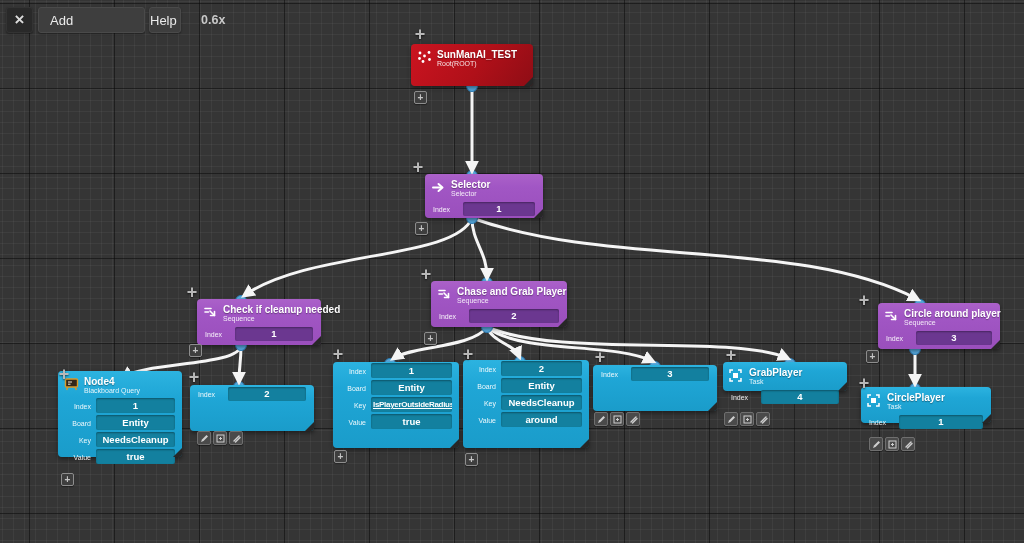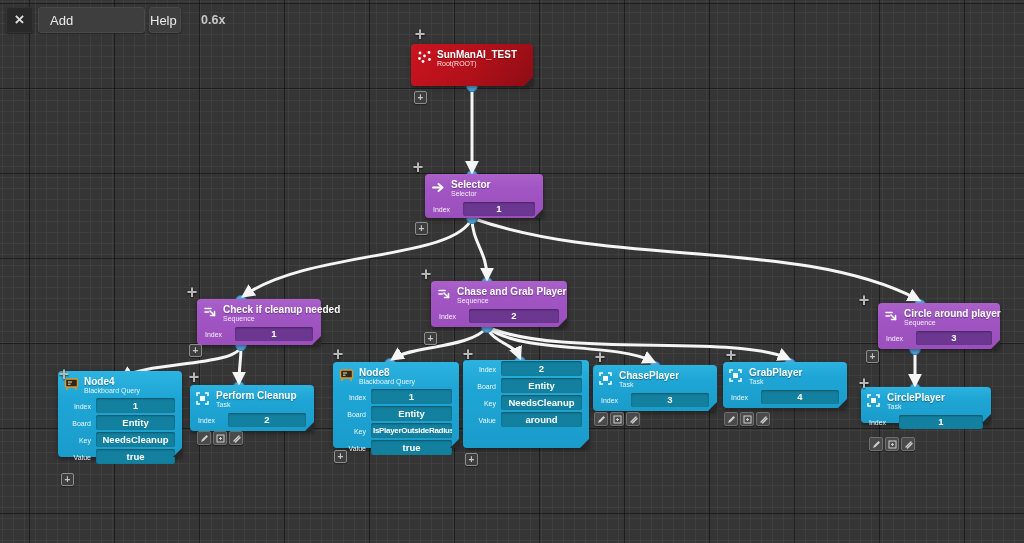--- a/index.html
+++ b/index.html
@@ -42,21 +42,21 @@
   .nicon { width:15px; height:14px; margin-right:5px; margin-top:1px; flex:none; }
   .ntitle { font-size:10px; font-weight:bold; line-height:11px; white-space:nowrap;
             text-shadow:0 1px 1px rgba(0,0,0,.35); }
   .nsub   { font-size:7px; line-height:8px; color:rgba(255,255,255,.88); white-space:nowrap; }
   .frow { display:flex; align-items:center; padding:1px 8px 0 8px; margin-top:1px; }
   .flabel { font-size:7px; color:rgba(255,255,255,.92); width:30px; flex:none; }
   .bq .flabel { text-align:right; padding-right:5px; width:34px; }
   .fval { flex:1; text-align:center; font-size:9.5px; font-weight:bold; line-height:12px;
           border-radius:2px; padding:1px 2px; box-shadow:inset 0 1px 2px rgba(0,0,0,.35);
           white-space:nowrap; overflow:hidden; }
-  .fval.tight { font-size:8px; letter-spacing:-0.3px; }
+  .fval.tight { font-size:8px; letter-spacing:-0.3px;text-decoration:underline; }
   .purple .fval { background:#6b3790; }
   .cyan   .fval { background:#13809f; }
   .bq .frow { padding:1px 7px 0 4px; margin-top:0; }
   .bq .fval { line-height:13px; margin-bottom:1px; }
   .fold { position:absolute; right:0; bottom:0; width:0; height:0;
           border-style:solid; border-width:0 0 9px 9px;
           border-color:transparent transparent #272727 transparent;
           border-bottom-right-radius:3px; }
 
   
@@ -265,53 +265,28 @@
       <span class="fval">NeedsCleanup</span>
     </div>
   <div class="frow">
       <span class="flabel">Value</span>
       <span class="fval">true</span>
     </div>
   <span class="fold"></span>
 </div>
 
 <div class="node cyan" style="left:190px;top:385px;width:124px;height:46px">
-  <div class="nhead">
-    <span class="nicon">
-      <svg width="13" height="13" viewBox="0 0 13 13" stroke="#fff" stroke-width="1.5" fill="none">
-        <path d="M1,4 V1 H4 M9,1 H12 V4 M12,9 V12 H9 M4,12 H1 V9"></path>
-          <rect x="4" y="4" width="5" height="5" fill="#fff" stroke="none"></rect>
-      </svg>
-    </span>
-    <div>
-      <div class="ntitle">Perform Cleanup</div>
-      <div class="nsub">Task</div>
-    </div>
-  </div>
   <div class="frow">
     <span class="flabel">Index</span>
     <span class="fval">2</span>
   </div>
   <span class="fold"></span>
 </div>
 
 <div class="node cyan bq" style="left:333px;top:362px;width:126px;height:86px">
-  <div class="nhead">
-    <span class="nicon">
-      <svg width="15" height="13" viewBox="0 0 15 13">
-        <rect x="1.5" y="1" width="12" height="8" rx="1" fill="#33271a" stroke="#d99a2b" stroke-width="1.4"></rect>
-        <path d="M4,4 H8 M4,6.2 H6.5" stroke="#f0e6d2" stroke-width="1"></path>
-        <path d="M4,9 L2.5,12 M11,9 L12.5,12" stroke="#d99a2b" stroke-width="1.4"></path>
-      </svg>
-    </span>
-    <div>
-      <div class="ntitle">Node8</div>
-      <div class="nsub">Blackboard Query</div>
-    </div>
-  </div>
   <div class="frow">
       <span class="flabel">Index</span>
       <span class="fval">1</span>
     </div>
   <div class="frow">
       <span class="flabel">Board</span>
       <span class="fval">Entity</span>
     </div>
   <div class="frow">
       <span class="flabel">Key</span>
@@ -338,40 +313,28 @@
       <span class="fval">NeedsCleanup</span>
     </div>
   <div class="frow">
       <span class="flabel">Value</span>
       <span class="fval">around</span>
     </div>
   <span class="fold"></span>
 </div>
 
 <div class="node cyan" style="left:593px;top:365px;width:124px;height:46px">
-  <div class="nhead">
-    <span class="nicon">
-      <svg width="13" height="13" viewBox="0 0 13 13" stroke="#fff" stroke-width="1.5" fill="none">
-        <path d="M1,4 V1 H4 M9,1 H12 V4 M12,9 V12 H9 M4,12 H1 V9"></path>
-          <rect x="4" y="4" width="5" height="5" fill="#fff" stroke="none"></rect>
-      </svg>
-    </span>
-    <div>
-      <div class="ntitle">ChasePlayer</div>
-      <div class="nsub">Task</div>
-    </div>
-  </div>
   <div class="frow">
     <span class="flabel">Index</span>
     <span class="fval">3</span>
   </div>
   <span class="fold"></span>
 </div>
 
-<div class="node cyan" style="left:723px;top:362px;width:124px;height:46px">
+<div class="node cyan" style="left:723px;top:362px;width:124px;height:29px">
   <div class="nhead">
     <span class="nicon">
       <svg width="13" height="13" viewBox="0 0 13 13" stroke="#fff" stroke-width="1.5" fill="none">
         <path d="M1,4 V1 H4 M9,1 H12 V4 M12,9 V12 H9 M4,12 H1 V9"></path>
           <rect x="4" y="4" width="5" height="5" fill="#fff" stroke="none"></rect>
       </svg>
     </span>
     <div>
       <div class="ntitle">GrabPlayer</div>
       <div class="nsub">Task</div>

